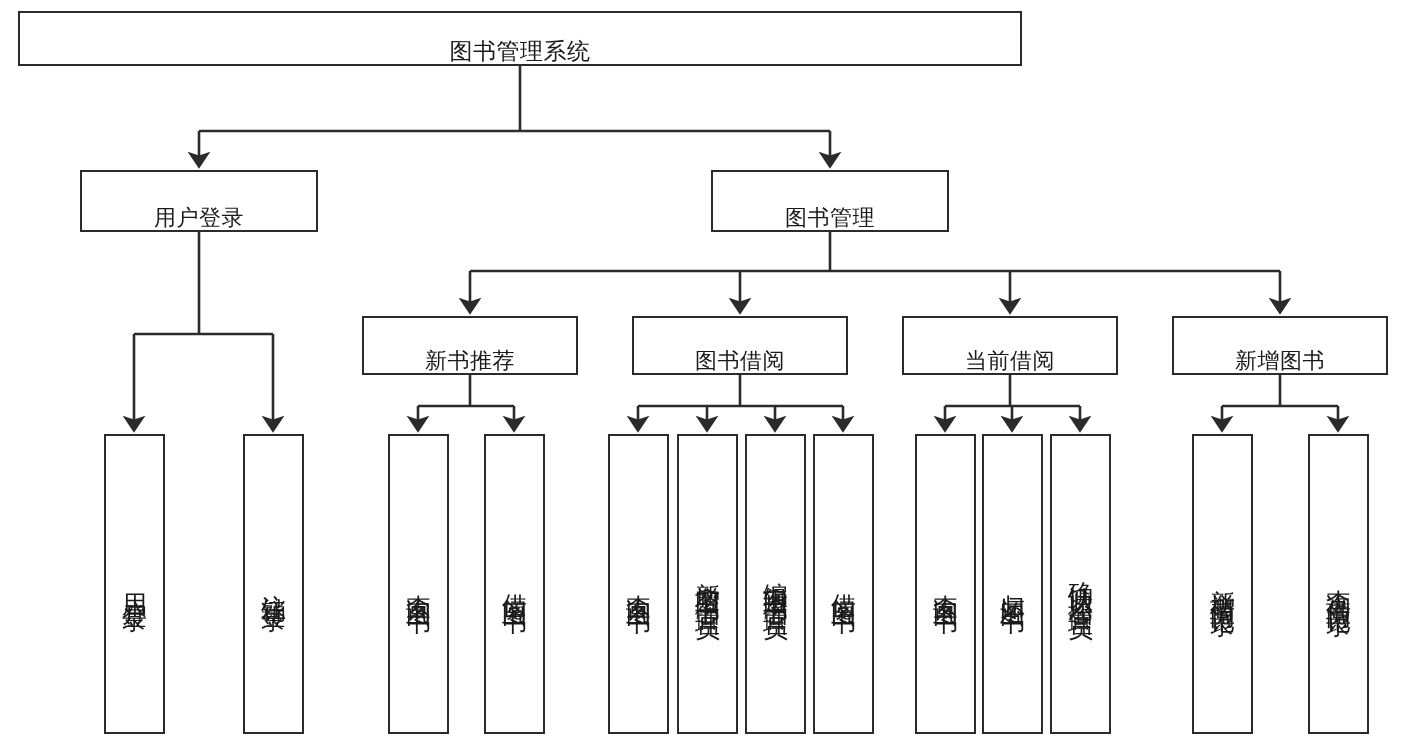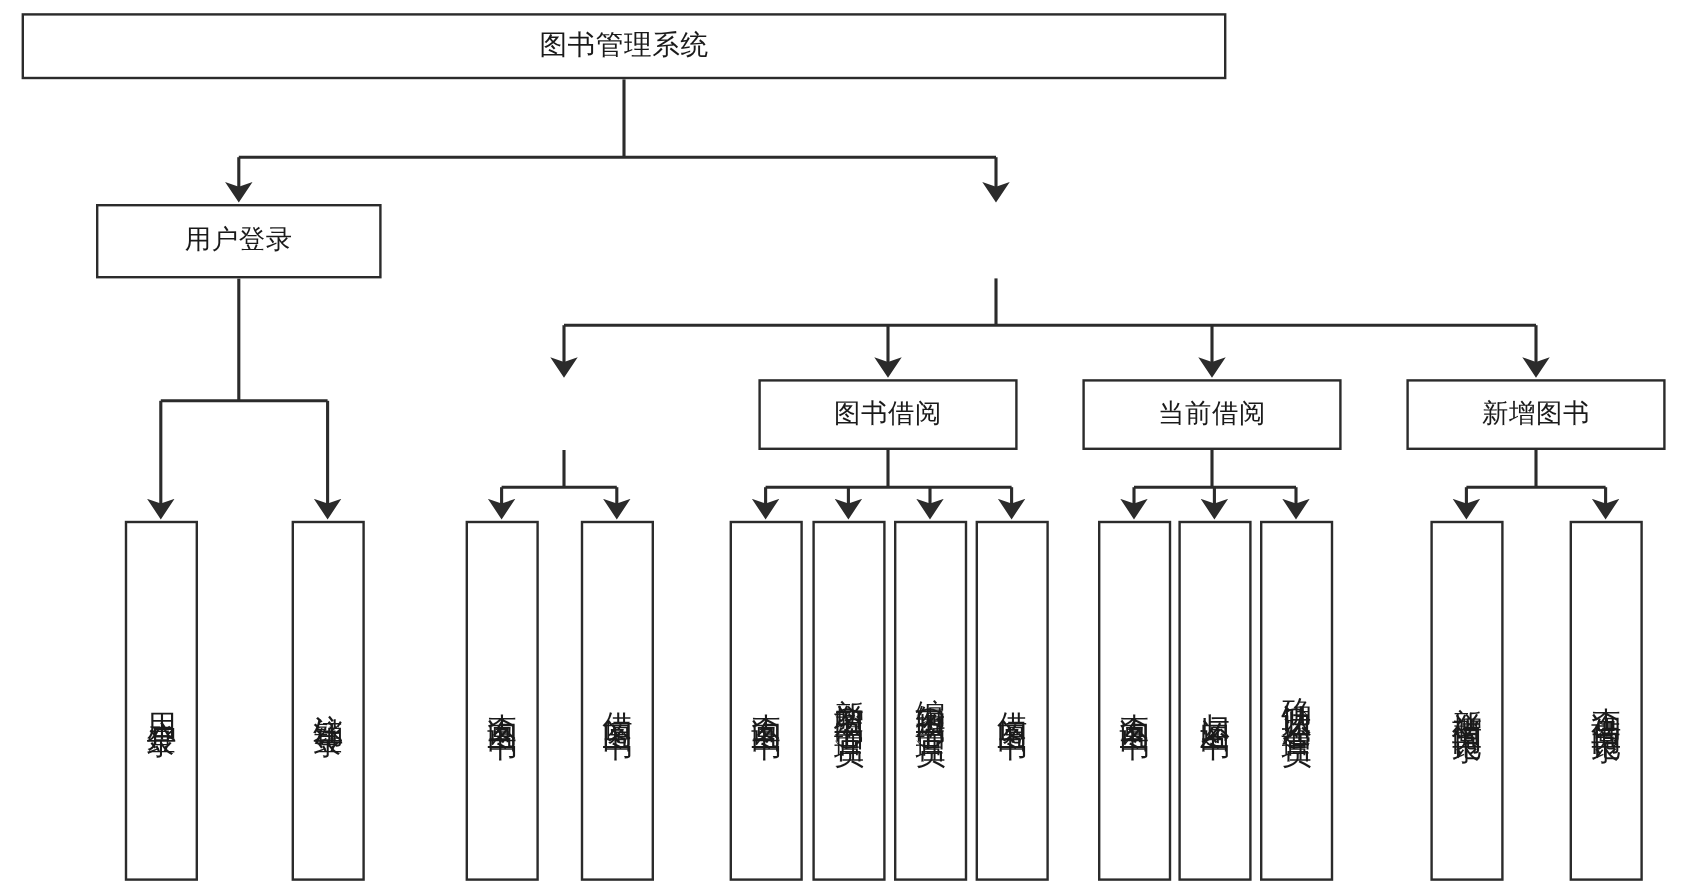--- a/index.html
+++ b/index.html
@@ -24,21 +24,21 @@
     top: 0;
     width: 1405px;
     height: 747px;
   }
   .node {
     position: absolute;
     box-sizing: border-box;
     background: #ffffff;
     border: 2px solid #2b2b2b;
     display: flex;
-    align-items: center;
+    align-items: flex-end;
     justify-content: center;
     overflow: hidden;
   }
   .node-label {
     color: #1a1a1a;
     line-height: 1.08;
     text-align: center;
     white-space: pre-line;
   }
   
@@ -128,21 +128,27 @@
     </g>
   </svg>
 
   <div class="node horiz root" style="left:18px; top:11px; width:1004px; height:55px;">
     <span class="node-label">图书管理系统</span>
   </div>
 
   <div class="node horiz" style="left:80px; top:170px; width:238px; height:62px;">
     <span class="node-label">用户登录</span>
   </div>
-
+  <div class="node horiz" style="left:711px; top:170px; width:238px; height:62px;">
+    <span class="node-label">图书管理</span>
+  </div>
+
+  <div class="node horiz" style="left:362px; top:316px; width:216px; height:59px;">
+    <span class="node-label">新书推荐</span>
+  </div>
   <div class="node horiz" style="left:902px; top:316px; width:216px; height:59px;">
     <span class="node-label">当前借阅</span>
   </div>
   <div class="node horiz" style="left:632px; top:316px; width:216px; height:59px;">
     <span class="node-label">图书借阅</span>
   </div>
   <div class="node horiz" style="left:1172px; top:316px; width:216px; height:59px;">
     <span class="node-label">新增图书</span>
   </div>
 

